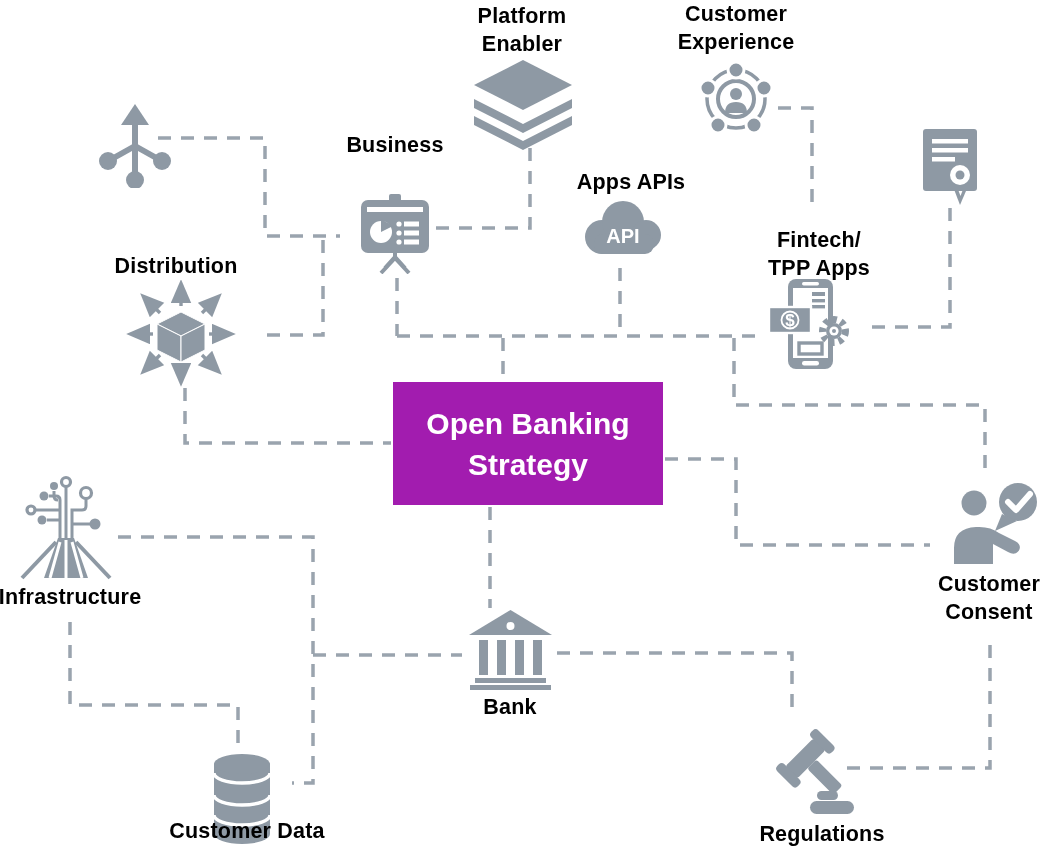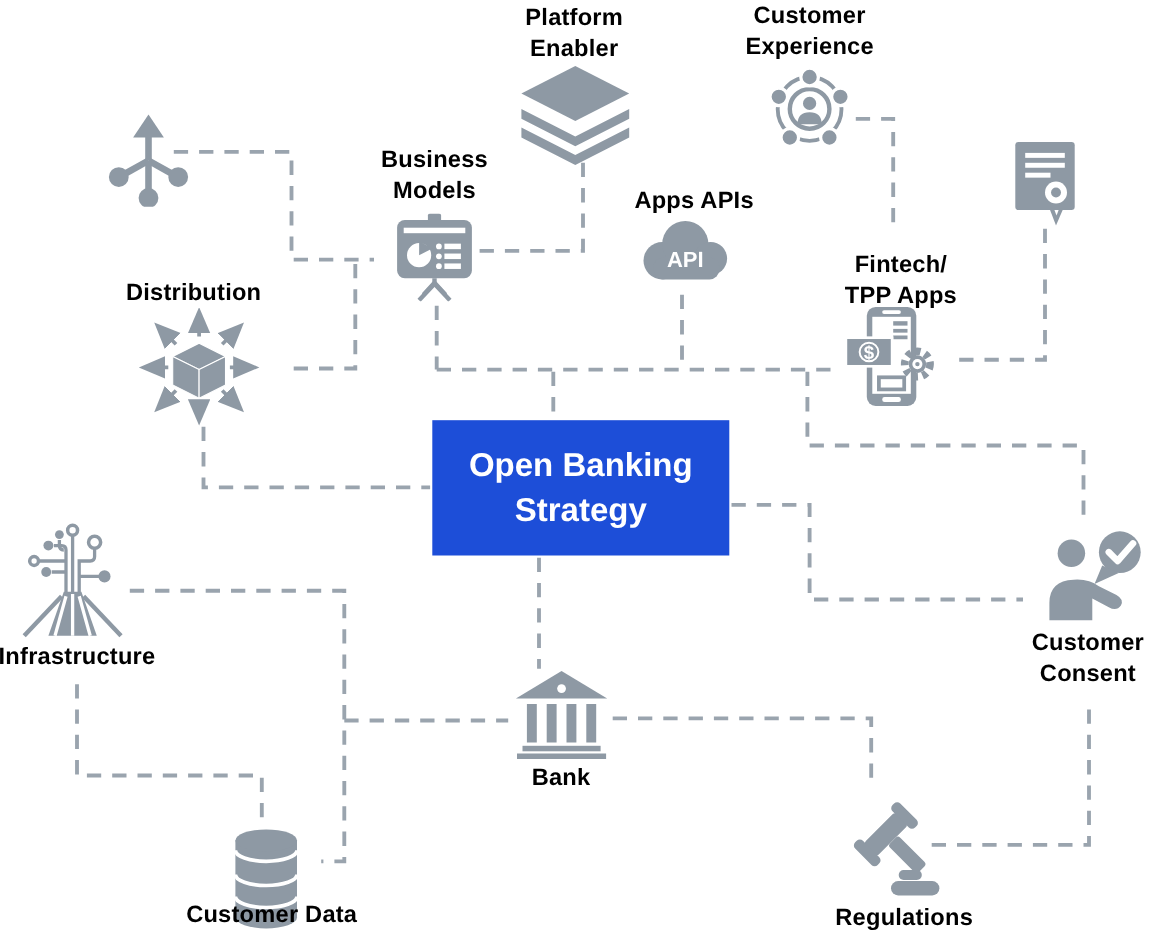--- a/index.html
+++ b/index.html
@@ -3,21 +3,21 @@
 <meta charset="utf-8">
 <style>
   html,body{margin:0;padding:0;}
   body{width:1052px;height:851px;position:relative;overflow:hidden;background:#ffffff;
        font-family:"Liberation Sans","DejaVu Sans",sans-serif;}
   .stage{position:absolute;inset:0;width:1052px;height:851px;}
   .lines-svg{position:absolute;left:0;top:0;z-index:1;}
   .node{position:absolute;z-index:2;}
   .label{position:absolute;z-index:3;color:#000000;font-weight:700;font-size:21.5px;
          line-height:28px;text-align:center;letter-spacing:.2px;}
-  .center-box{position:absolute;left:393px;top:382px;width:270px;height:123px;background:#1d4ed8;
+  .center-box{position:absolute;left:393px;top:382px;width:270px;height:123px;background:#a21caf;
               z-index:4;display:flex;flex-direction:column;justify-content:center;align-items:center;}
   .center-box .ln{color:#ffffff;font-weight:700;font-size:30px;line-height:41px;text-align:center;}
   svg{display:block;}
 </style>
 </head>
 <body>
 
 <div class="stage">
 
   <svg class="lines-svg" width="1052" height="851">
@@ -55,21 +55,20 @@
   </div>
 
   <div class="label" style="left:646px;top:0px;width:180px;">
     <span style="display:block">Customer</span>
     <span style="display:block">Experience</span>
   </div>
 
 
   <div class="label" style="left:305px;top:131px;width:180px;">
     <span style="display:block">Business</span>
-    <span style="display:block">Models</span>
   </div>
 
   <div class="label" style="left:541px;top:168px;width:180px;">Apps APIs</div>
 
   <div class="label" style="left:729px;top:226px;width:180px;">
     <span style="display:block">Fintech/</span>
     <span style="display:block">TPP Apps</span>
   </div>
 
   <div class="label" style="left:86px;top:252px;width:180px;">Distribution</div>

